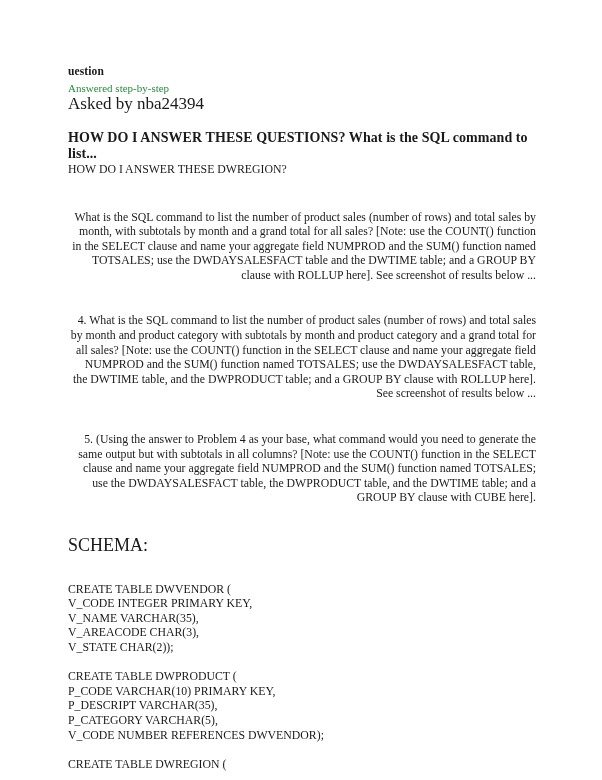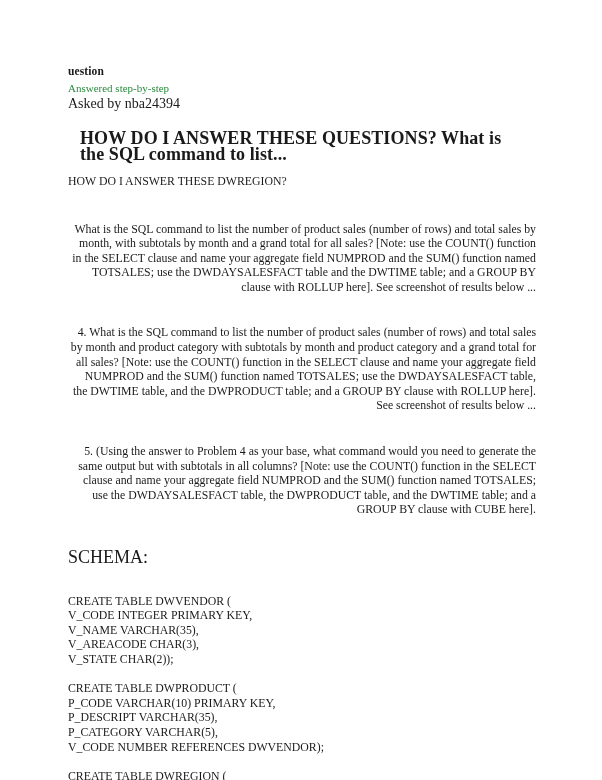--- a/index.html
+++ b/index.html
@@ -38,35 +38,35 @@
   }
 
   .answered {
     font-size: 11px;
     line-height: 15px;
     margin: 2px 0 0 0;
     color: #2a8a3e;
   }
 
   .asked-by {
-    font-size: 14px;
+    font-size: 17px;
     line-height: 15px;
     margin: 0;
     color: #1a1a1a;
   }
 
   .heading-block {
     margin-top: 19px;
   }
 
   .main-heading {
-    font-size: 18px;
+    font-size: 14px;
     font-weight: bold;
     line-height: 16px;
-    margin: 12px;
+    margin: 0;
     letter-spacing: 0.005em;
   }
 
   .sub-heading {
     font-size: 11.8px;
     line-height: 15px;
     margin: 0;
   }
 
   .para {

